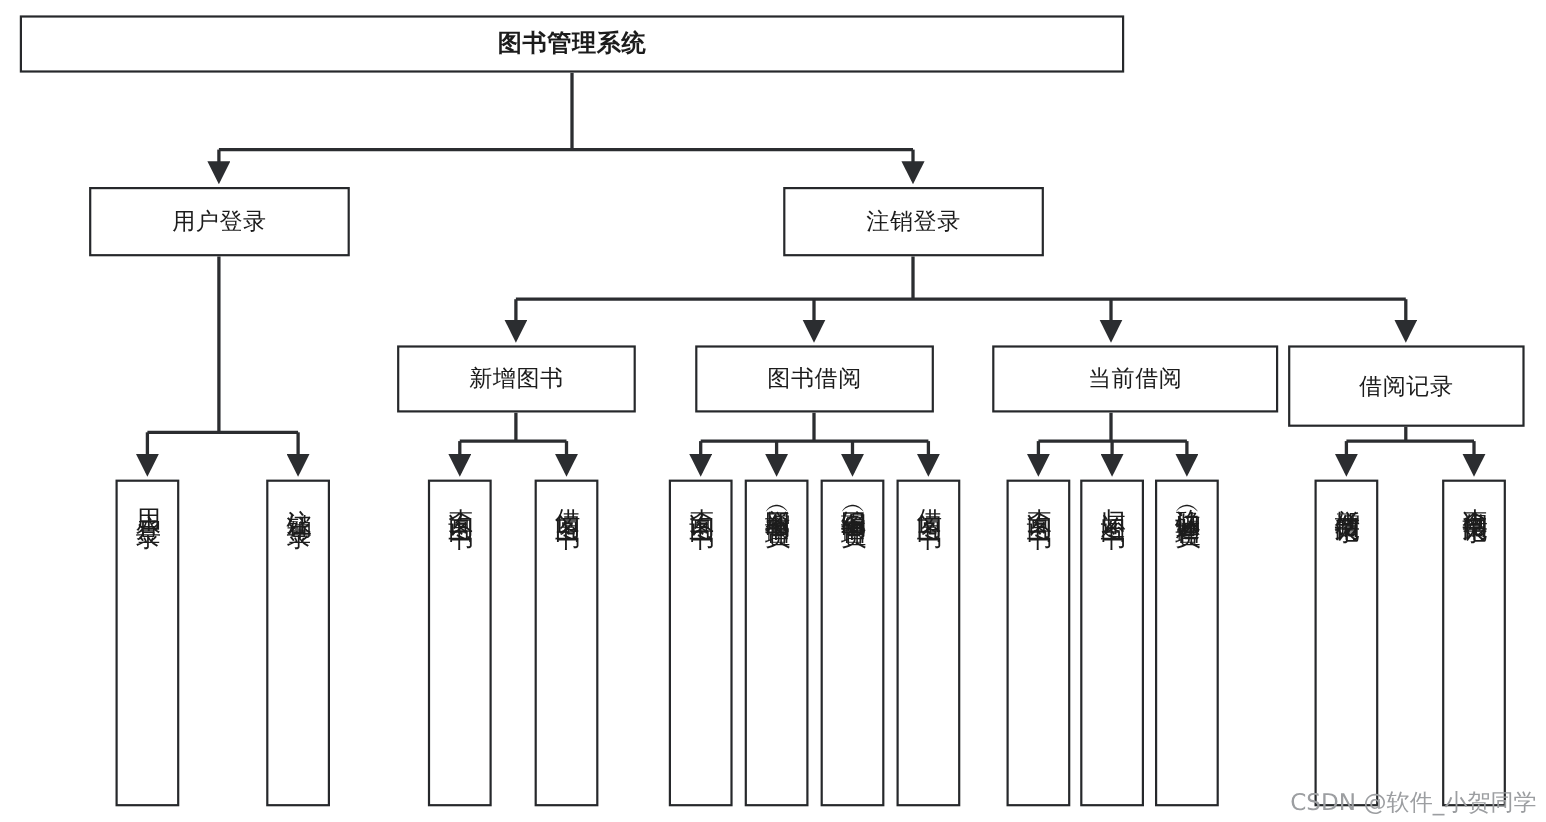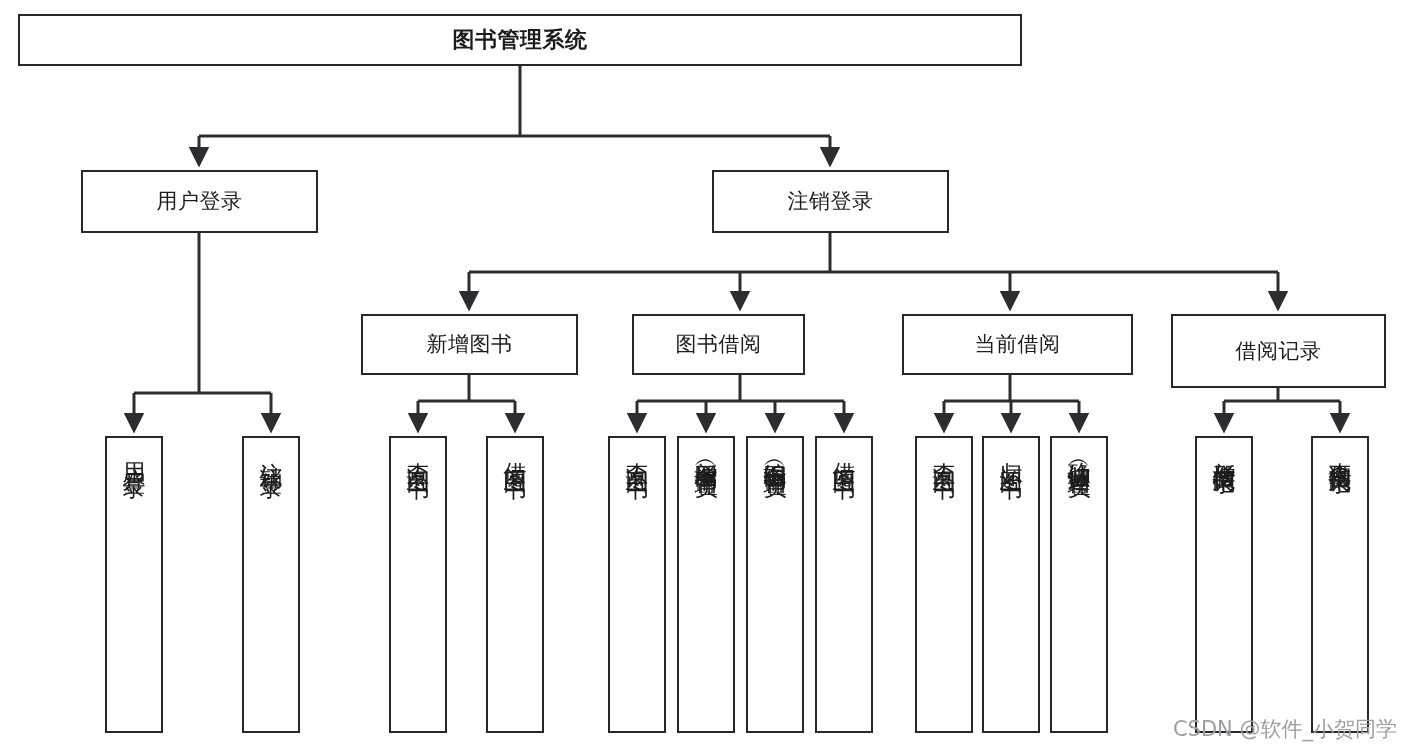--- a/index.html
+++ b/index.html
@@ -137,25 +137,25 @@
   </div>
 
   <div class="node horizontal" style="left:712px; top:170px; width:237px; height:63px;">
     <span class="label">注销登录</span>
   </div>
 
   <div class="node horizontal" style="left:361px; top:314px; width:217px; height:61px;">
     <span class="label">新增图书</span>
   </div>
 
-  <div class="node horizontal" style="left:632px; top:314px; width:173px; height:61px;">
+  <div class="node horizontal" style="left:632px; top:314px; width:217px; height:61px;">
     <span class="label">图书借阅</span>
   </div>
 
-  <div class="node horizontal" style="left:902px; top:314px; width:231px; height:61px;">
+  <div class="node horizontal" style="left:902px; top:314px; width:260px; height:61px;">
     <span class="label">当前借阅</span>
   </div>
 
   <div class="node horizontal" style="left:1171px; top:314px; width:215px; height:74px;">
     <span class="label">借阅记录</span>
   </div>
 
   <div class="node vertical" style="left:105px; top:436px; width:58px; height:297px;">
     <span class="label">用户登录</span>
   </div>

